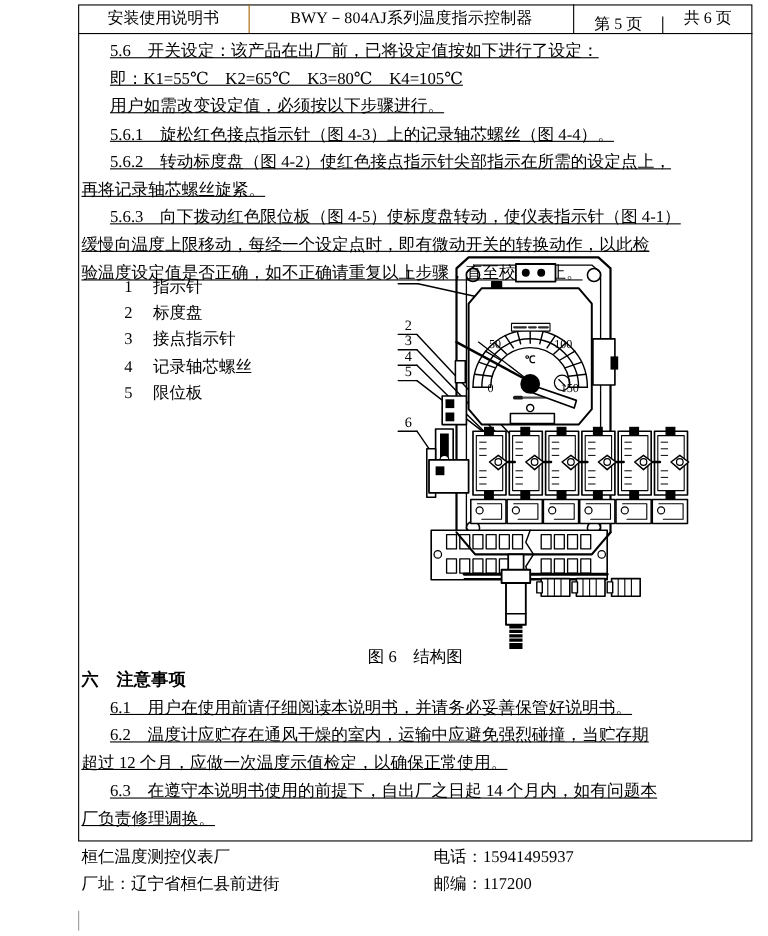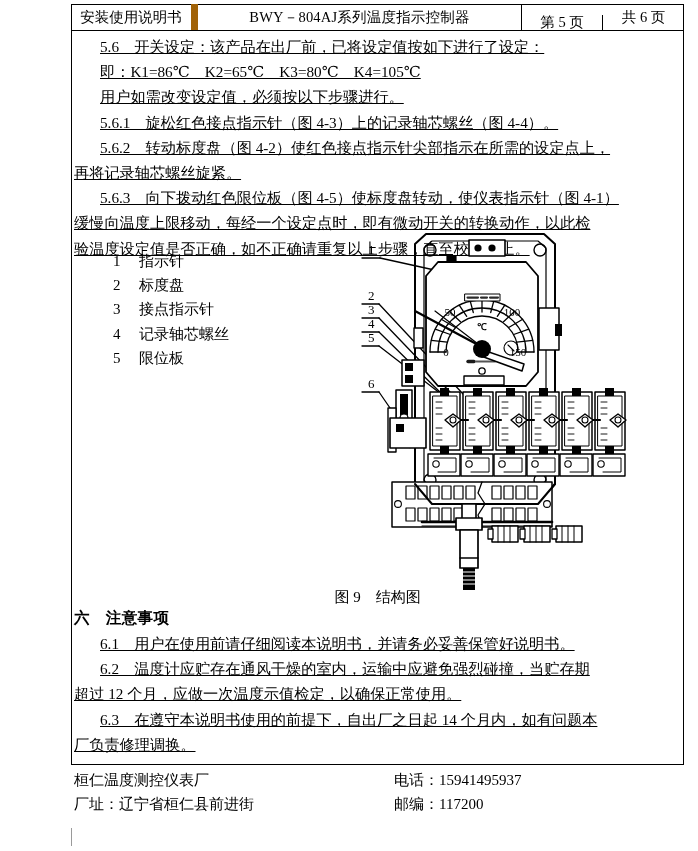--- a/index.html
+++ b/index.html
@@ -47,21 +47,21 @@
   }
   .hdr-cell {
     display: flex;
     align-items: center;
     justify-content: center;
     font-size: 14.5px;
     line-height: 1;
     white-space: nowrap;
     box-sizing: border-box;
   }
-  #hdr-doc     { width: 127px; border-right: 7px solid #a16207; }
+  #hdr-doc     { width: 156px; border-right: 1px solid #a16207; }
   #hdr-model   { flex: 1;      border-right: 1px solid #000; letter-spacing: .2px;}
   #hdr-page    { width: 81px;  border-right: 1px solid #000; margin-top: 11px; }
   #hdr-total   { width: 81px; }
 
   
   #body-text {
     position: absolute;
     left: 74px;
     top: 34px;
     width: 607px;
@@ -164,21 +164,21 @@
 
   <div id="header-table">
     <div class="hdr-cell" id="hdr-doc">安装使用说明书</div>
     <div class="hdr-cell" id="hdr-model">BWY－804AJ系列温度指示控制器</div>
     <div class="hdr-cell" id="hdr-page">第 5 页</div>
     <div class="hdr-cell" id="hdr-total">共 6 页</div>
   </div>
 
   <div id="body-text">
     <p class="para indent">5.6　开关设定：该产品在出厂前，已将设定值按如下进行了设定：</p>
-    <p class="para indent">即：K1=86℃　K2=65℃　K3=80℃　K4=105℃</p>
+    <p class="para indent">即：K1=55℃　K2=65℃　K3=80℃　K4=105℃</p>
     <p class="para indent">用户如需改变设定值，必须按以下步骤进行。</p>
     <p class="para indent">5.6.1　旋松红色接点指示针（图 4-3）上的记录轴芯螺丝（图 4-4）。</p>
     <p class="para indent">5.6.2　转动标度盘（图 4-2）使红色接点指示针尖部指示在所需的设定点上，</p>
     <p class="para">再将记录轴芯螺丝旋紧。</p>
     <p class="para indent">5.6.3　向下拨动红色限位板（图 4-5）使标度盘转动，使仪表指示针（图 4-1）</p>
     <p class="para">缓慢向温度上限移动，每经一个设定点时，即有微动开关的转换动作，以此检</p>
     <p class="para">验温度设定值是否正确，如不正确请重复以上步骤，直至校准为止。</p>
   </div>
 
   <div id="legend">
@@ -504,21 +504,21 @@
         <text x="16" y="22">1</text>
         <text x="16" y="68">2</text>
         <text x="16" y="82">3</text>
         <text x="16" y="96">4</text>
         <text x="16" y="110">5</text>
         <text x="16" y="156">6</text>
       </g>
     </svg>
   </div>
 
-  <div id="fig-caption">图 9　结构图</div>
+  <div id="fig-caption">图 6　结构图</div>
 
   <div id="section6-head">六　注意事项</div>
   <div id="section6-body">
     <p class="para indent">6.1　用户在使用前请仔细阅读本说明书，并请务必妥善保管好说明书。</p>
     <p class="para indent">6.2　温度计应贮存在通风干燥的室内，运输中应避免强烈碰撞，当贮存期</p>
     <p class="para">超过 12 个月，应做一次温度示值检定，以确保正常使用。</p>
     <p class="para indent">6.3　在遵守本说明书使用的前提下，自出厂之日起 14 个月内，如有问题本</p>
     <p class="para">厂负责修理调换。</p>
   </div>
 

